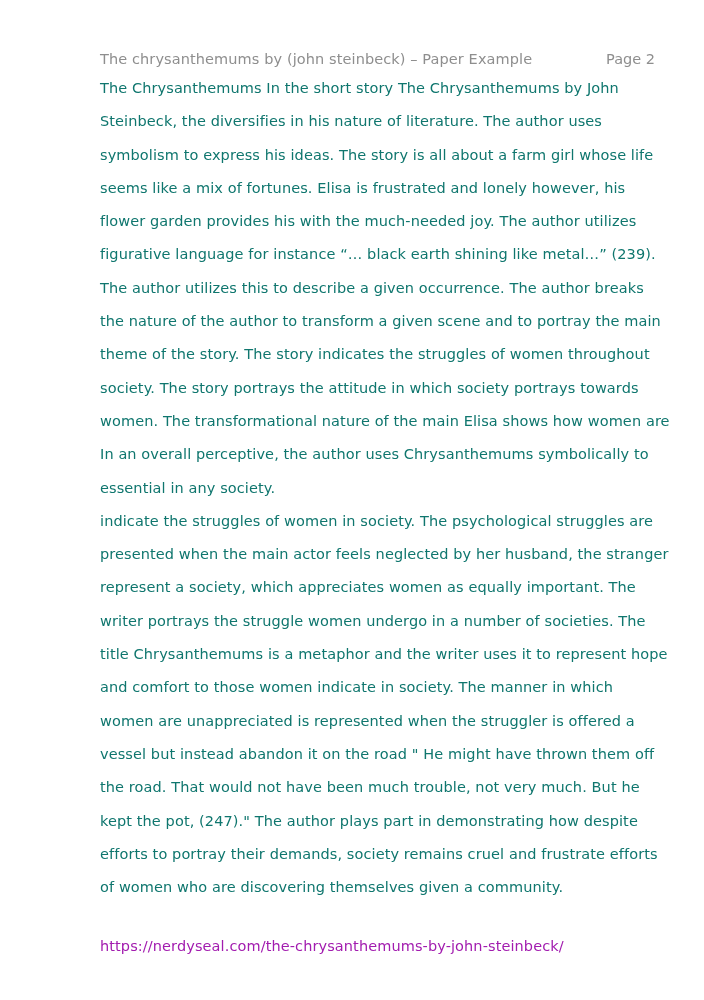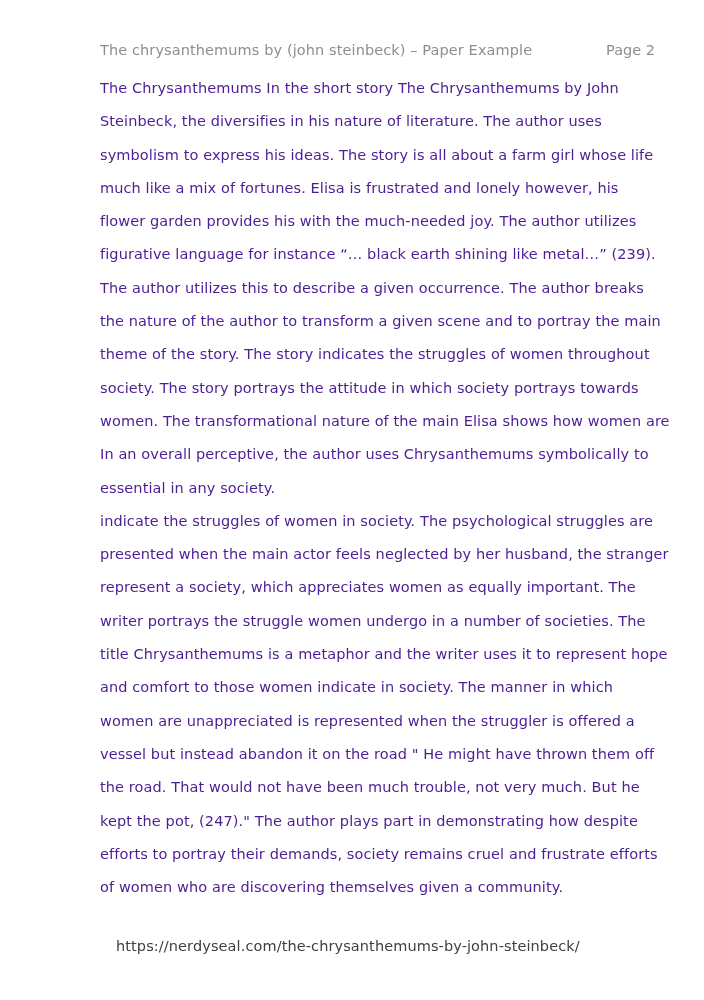--- a/index.html
+++ b/index.html
@@ -12,74 +12,74 @@
     width: 704px;
     height: 1000px;
     background: #ffffff;
     font-family: "DejaVu Sans", "Liberation Sans", sans-serif;
     overflow: hidden;
   }
   .page-header {
     position: absolute;
     left: 100px;
     right: 49px;
-    top: 39px;
+    top: 48px;
     display: flex;
     justify-content: space-between;
     align-items: baseline;
     font-size: 14.5px;
     line-height: 22px;
     color: #8e8e8e;
     white-space: nowrap;
   }
   .header-title {
     letter-spacing: 0.1px;
   }
   .page-number {
     margin-left: 4px;
   }
   .essay-body {
     position: absolute;
     left: 100px;
     top: 72px;
     font-size: 14.5px;
     line-height: 33.3px;
-    color: #4c1d95;
+    color: #0f766e;
     letter-spacing: 0.1px;
   }
   .essay-body .text-line {
     white-space: pre;
   }
   .footer-url {
     position: absolute;
-    left: 116px;
+    left: 100px;
     top: 935px;
     font-size: 14.5px;
     line-height: 22px;
-    color: #404040;
+    color: #a21caf;
     white-space: nowrap;
     text-decoration: none;
     letter-spacing: 0.1px;
   }
 </style>
 </head>
 <body>
 
 <div class="page">
 
   <div class="page-header">
     <span class="header-title">The chrysanthemums by (john steinbeck) – Paper Example</span>
     <span class="page-number">Page 2</span>
   </div>
 
   <div class="essay-body">
       <div class="text-line">The Chrysanthemums In the short story The Chrysanthemums by John</div>
       <div class="text-line">Steinbeck, the diversifies in his nature of literature. The author uses</div>
       <div class="text-line">symbolism to express his ideas. The story is all about a farm girl whose life</div>
-      <div class="text-line">much like a mix of fortunes. Elisa is frustrated and lonely however, his</div>
+      <div class="text-line">seems like a mix of fortunes. Elisa is frustrated and lonely however, his</div>
       <div class="text-line">flower garden provides his with the much-needed joy. The author utilizes</div>
       <div class="text-line">figurative language for instance “… black earth shining like metal…” (239).</div>
       <div class="text-line">The author utilizes this to describe a given occurrence. The author breaks</div>
       <div class="text-line">the nature of the author to transform a given scene and to portray the main</div>
       <div class="text-line">theme of the story. The story indicates the struggles of women throughout</div>
       <div class="text-line">society. The story portrays the attitude in which society portrays towards</div>
       <div class="text-line">women. The transformational nature of the main Elisa shows how women are</div>
       <div class="text-line">In an overall perceptive, the author uses Chrysanthemums symbolically to</div>
       <div class="text-line">essential in any society.</div>
       <div class="text-line">indicate the struggles of women in society. The psychological struggles are</div>

